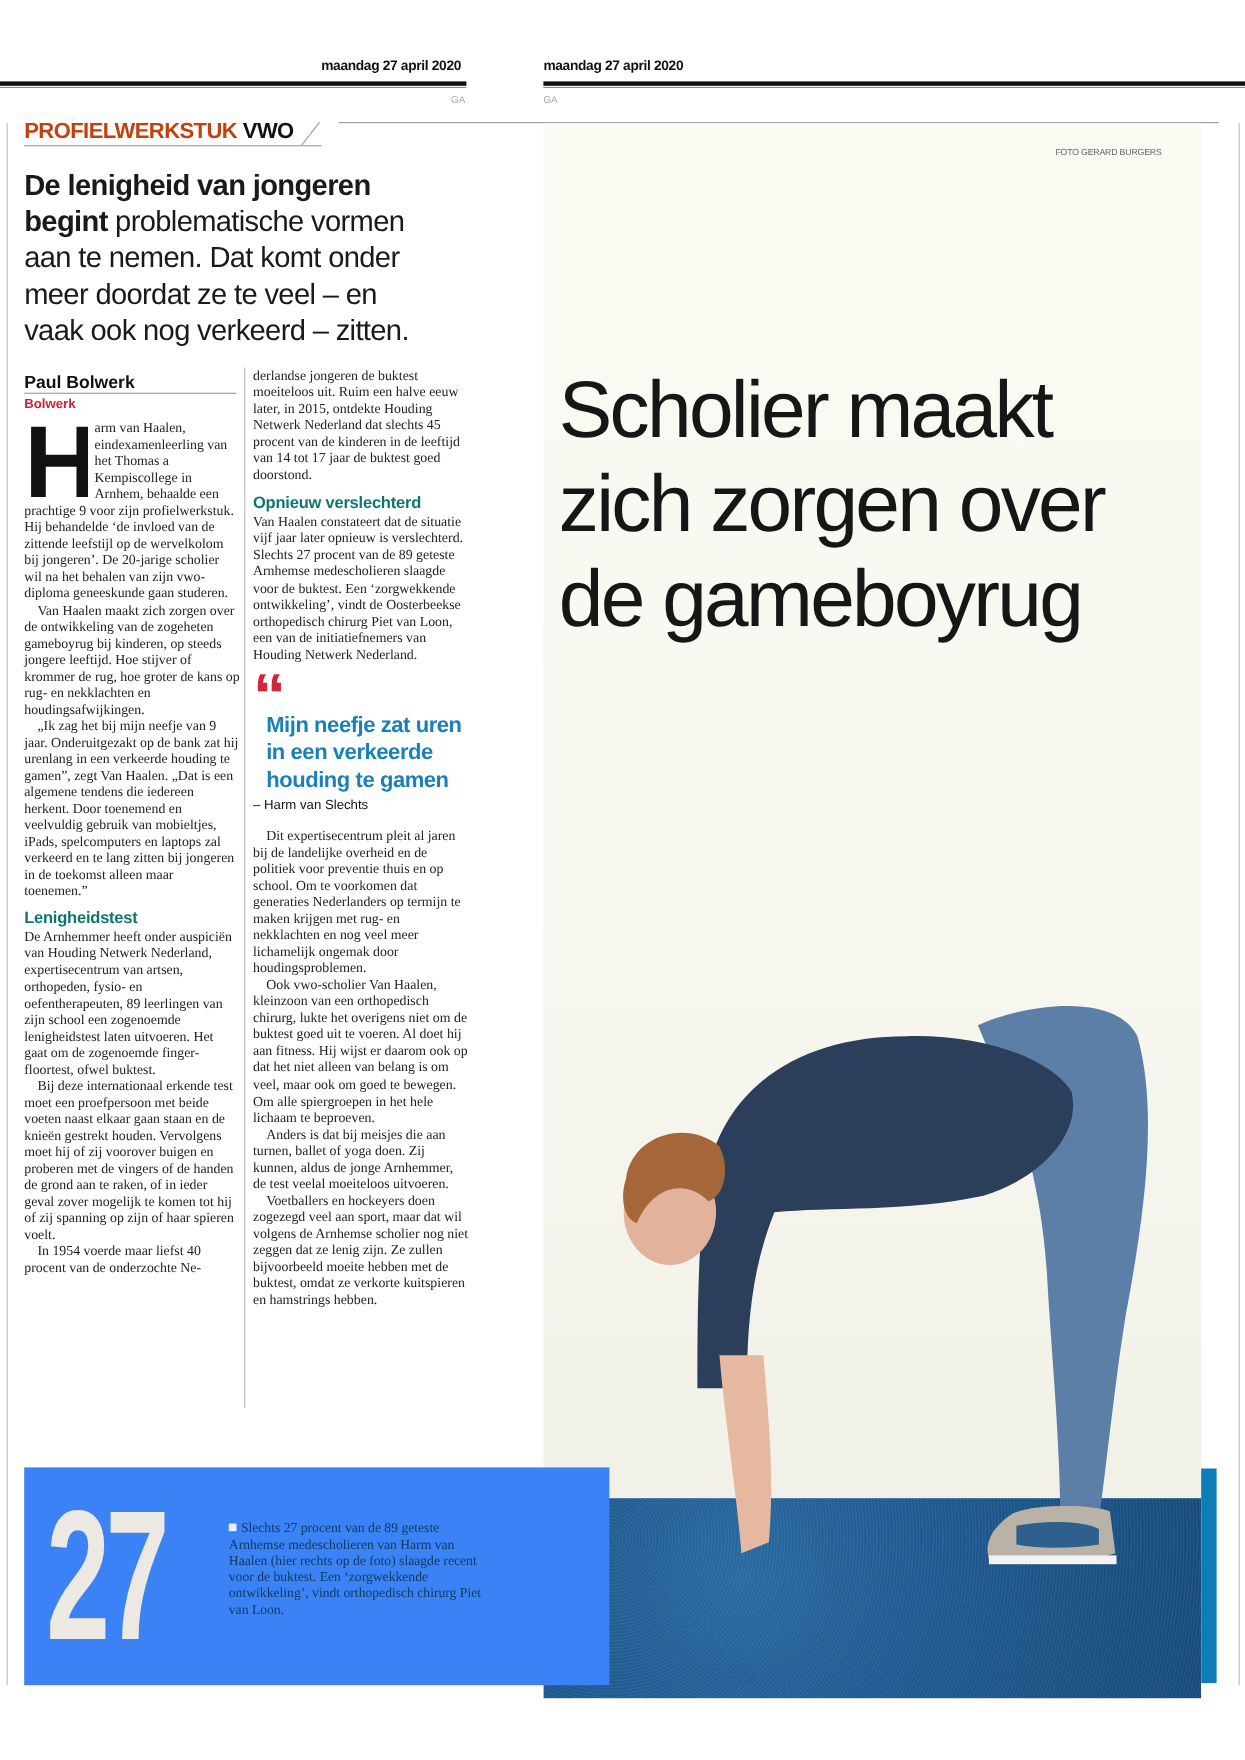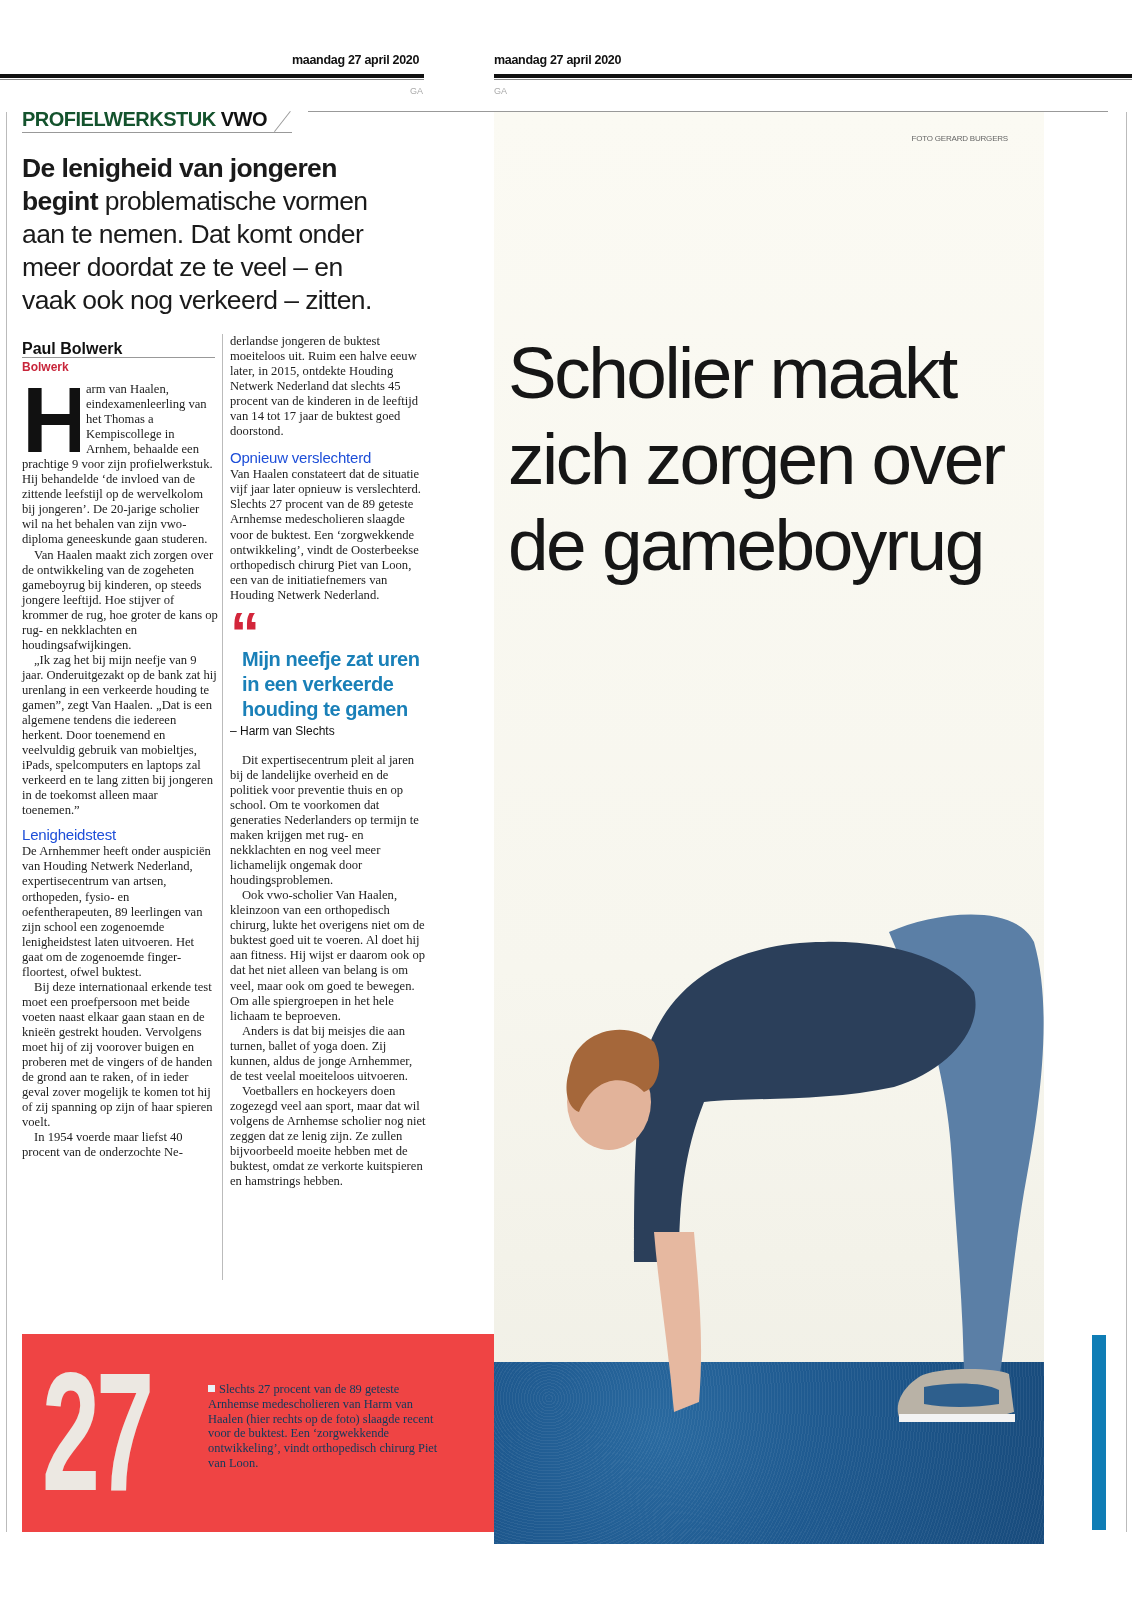--- a/index.html
+++ b/index.html
@@ -16,21 +16,21 @@
   .rule::after { content:""; position:absolute; left:0; right:0; top:5px; height:1px; background:#888; }
   .section-code { position:absolute; top:86px; font-size:9px; color:#aaa; }
   .section-code.left { left:410px; }
   .section-code.right { left:494px; }
 
   .page-edge-left { position:absolute; left:6px; top:112px; width:1px; height:1420px; background:#bbb; }
   .page-edge-right { position:absolute; left:1126px; top:112px; width:1px; height:1420px; background:#bbb; }
 
   
   .kicker { position:absolute; left:22px; top:108px; font-weight:bold; font-size:20px; letter-spacing:-0.5px; }
-  .kicker .red { color:#14532d; }
+  .kicker .red { color:#c2410c; }
   .kicker .black { color:#111; }
   .kicker-line { position:absolute; left:22px; top:132px; width:270px; height:1px; background:#999; }
   .kicker-slash { position:absolute; left:290px; top:111px; width:1px; height:26px; background:#999; transform:rotate(38deg); transform-origin:top left; }
   .kicker-topline { position:absolute; left:308px; top:111px; width:800px; height:1px; background:#999; }
 
   
   .intro { position:absolute; left:22px; top:152px; width:380px; font-size:26.5px; line-height:33px; letter-spacing:-0.6px; color:#1a1a1a; }
   .intro b { font-weight:bold; }
 
   
@@ -39,41 +39,41 @@
   .byline-place { position:absolute; left:22px; top:360px; font-weight:bold; font-size:12px; color:#c8253a; }
 
   
   .col { position:absolute; font-family:"Liberation Serif", serif; font-size:12.6px; line-height:15.05px; color:#222; text-align:left; }
   .col1 { left:22px; top:382px; width:196px; }
   .col2 { left:230px; top:334px; width:196px; }
   .col-sep { position:absolute; left:222px; top:334px; width:1px; height:946px; background:#bbb; }
   .col p { text-indent:12px; }
   .col p.noind { text-indent:0; }
   .dropcap { float:left; font-family:"Liberation Sans", sans-serif; font-weight:bold; font-size:93px; line-height:72px; height:72px; width:58px; margin:2px 6px 0 0; color:#111; overflow:hidden; }
-  .subhead { font-family:"Liberation Sans", sans-serif; font-weight:normal; font-size:15px; line-height:18px; margin-top:8px; color:#1d4ed8; letter-spacing:-0.2px; }
+  .subhead { font-family:"Liberation Sans", sans-serif; font-weight:bold; font-size:15px; line-height:18px; margin-top:8px; color:#0f766e; letter-spacing:-0.2px; }
 
   .quote-mark { font-family:"Liberation Sans", sans-serif; font-weight:bold; font-size:60px; line-height:40px; color:#d3263b; height:30px; margin-top:10px; overflow:hidden; }
   .quote-text { font-family:"Liberation Sans", sans-serif; font-weight:bold; font-size:20px; line-height:25px; color:#1a80b8; letter-spacing:-0.4px; margin-top:4px;margin-left:12px; }
   .quote-attr { font-family:"Liberation Sans", sans-serif; font-size:12px; color:#111; margin-top:2px; margin-bottom:14px; }
 
   
-  .photo { position:absolute; left:494px; top:112px; width:550px; height:1432px; background:linear-gradient(180deg,#fbfaf3 0%,#f7f6ee 60%,#efeee4 100%); overflow:hidden; }
+  .photo { position:absolute; left:494px; top:112px; width:598px; height:1432px; background:linear-gradient(180deg,#fbfaf3 0%,#f7f6ee 60%,#efeee4 100%); overflow:hidden; }
   .photo-credit { position:absolute; right:36px; top:22px; font-size:8px; color:#666; letter-spacing:-0.2px; }
   .floor { position:absolute; left:0; bottom:0; width:100%; height:182px; background:radial-gradient(circle at 30% 40%,#2a6aa0 0%,#1f5a90 40%,#184b7c 100%); }
   .floor::after { content:""; position:absolute; inset:0; background-image:repeating-radial-gradient(circle at 10% 20%, rgba(255,255,255,0.06) 0 1px, transparent 1px 3px); }
 
   .headline { position:absolute; left:508px; top:330px; width:560px; font-family:"Liberation Sans", sans-serif; font-weight:normal; font-size:73px; line-height:86px; letter-spacing:-2.5px; color:#161616; }
 
   
   .figure { position:absolute; left:0; top:0; width:598px; height:1432px; }
 
   .side-bar { position:absolute; left:1092px; top:1335px; width:14px; height:195px; background:#0f7db5; }
 
   
-  .stat-box { position:absolute; left:22px; top:1334px; width:472px; height:198px; background:#ef4444; }
+  .stat-box { position:absolute; left:22px; top:1334px; width:532px; height:198px; background:#3b82f6; }
   .stat-number { position:absolute; left:20px; top:14px; font-family:"Liberation Sans", sans-serif; font-weight:bold; font-size:168px; line-height:168px; color:#ece8e2; transform:scaleX(0.62); transform-origin:left top; letter-spacing:-6px; }
   .stat-text { position:absolute; left:186px; top:48px; width:230px; font-family:"Liberation Serif", serif; font-size:12.4px; line-height:14.8px; color:#0e3a5c; }
   .stat-bullet { display:inline-block; width:7px; height:7px; background:#e9f1f6; margin-right:4px; vertical-align:1px; }
 </style>
 </head>
 <body>
 
 <div class="date left">maandag 27 april 2020</div>
 <div class="date right">maandag 27 april 2020</div>
 <div class="rule left"></div>

